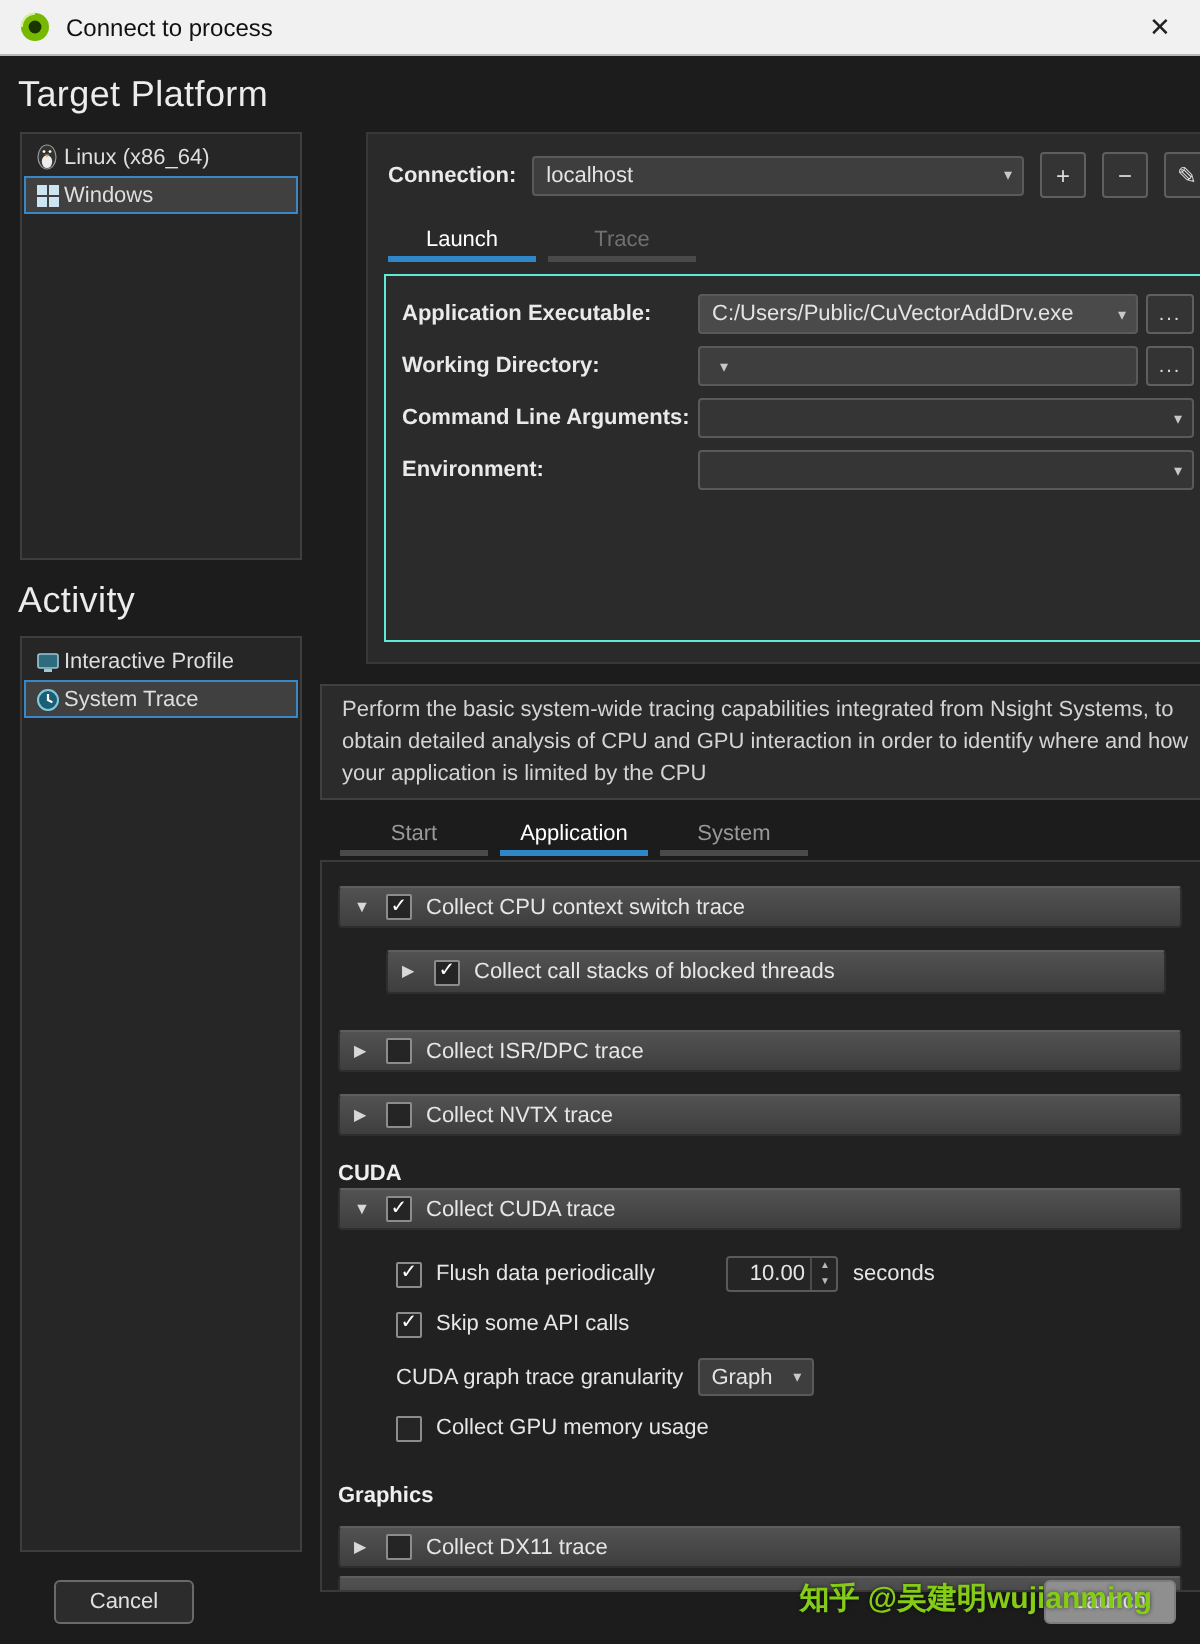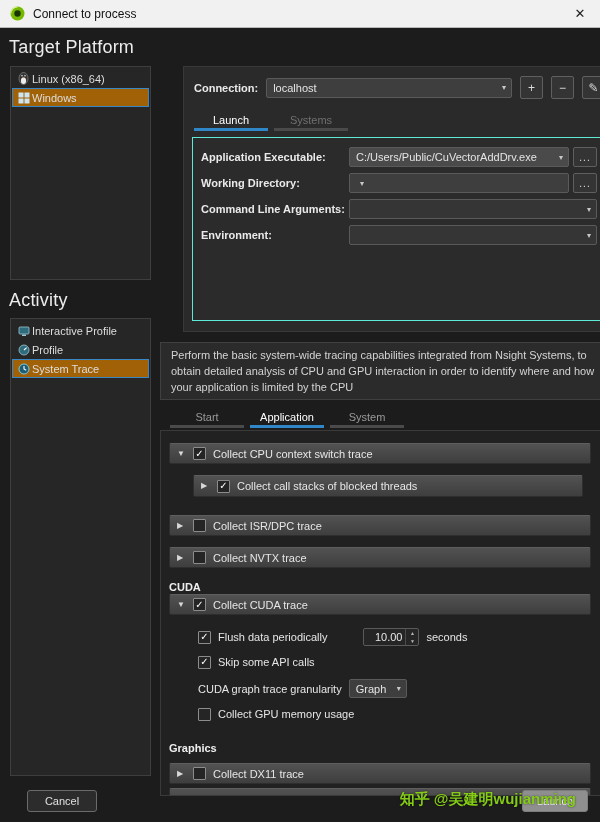--- a/index.html
+++ b/index.html
@@ -13,21 +13,21 @@
 
   .heading { position:absolute; left:9px; color:#ececec; font-size:18px; letter-spacing:.2px; }
   #tp-heading { top:37px; }
   #act-heading { top:290px; }
 
   
   .listbox { position:absolute; left:10px; width:141px; background:#262626; border:1px solid #3e3e3e; padding-top:2px; }
   #tp-list { top:66px; height:214px; }
   #act-list { top:318px; height:458px; }
   .list-item { height:19px; display:flex; align-items:center; gap:2px; padding:0 4px; margin:0 1px; font-size:11px; color:#dedede; border:1px solid transparent; }
-  .list-item.selected { background:#a16207; border-color:#3a87c8; }
+  .list-item.selected { background:#404040; border-color:#3a87c8; }
   .li-icon { width:13px; display:flex; justify-content:center; }
 
   
   .tp-panel { position:absolute; left:160px; top:66px; width:432px; height:266px; background:#2a2a2a; border:1px solid #383838;margin-left:23px; }
   .conn-row { position:absolute; top:9px; left:10px; right:9px; display:flex; align-items:center; gap:8px; }
   .conn-label { font-size:11px; font-weight:bold; color:#eaeaea; }
   .combo { display:flex; align-items:center; height:20px; border:1px solid #5a5a5a; border-radius:2px; background:#3e3e3e; padding:0 5px 0 6px; font-size:11px; color:#e4e4e4; }
   .combo .val { flex:1; white-space:nowrap; overflow:hidden; }
   .combo .arr { font-size:8px; color:#c8c8c8; margin-left:4px; }
   .combo.light { background:#4a4a4a; }
@@ -130,21 +130,21 @@
       <span class="val">localhost</span>
       <span class="arr">▾</span>
     </div>
     <div class="small-btn">+</div>
     <div class="small-btn">−</div>
     <div class="small-btn">✎</div>
   </div>
 
   <div class="tabs" id="tp-tabs">
     <div class="tab active">Launch</div>
-    <div class="tab disabled">Systems</div>
+    <div class="tab disabled">Trace</div>
   </div>
 
   <div class="form-box">
     <div class="form-row">
       <span class="form-label">Application Executable:</span>
       <div class="combo light">
         <span class="val">C:/Users/Public/CuVectorAddDrv.exe</span>
         <span class="arr">▾</span>
       </div>
       <div class="browse-btn">...</div>
@@ -178,29 +178,20 @@
 <div class="listbox" id="act-list">
   <div class="list-item">
     <span class="li-icon">
       <svg width="12" height="12">
           <rect x="1" y="2" width="10" height="7" rx="1" fill="#2e6b7d" stroke="#9fc6d4" stroke-width="0.8"></rect>
           <rect x="4" y="9.5" width="4" height="1.5" fill="#9fc6d4"></rect>
         </svg>
     </span>
     <span>Interactive Profile</span>
   </div>
-  <div class="list-item">
-    <span class="li-icon">
-      <svg width="12" height="12">
-          <circle cx="6" cy="6" r="5" fill="#2e6b7d" stroke="#9fc6d4" stroke-width="0.8"></circle>
-          <path d="M6 6 L8.6 3.6" stroke="#fff" stroke-width="1.1"></path>
-        </svg>
-    </span>
-    <span>Profile</span>
-  </div>
   <div class="list-item selected">
     <span class="li-icon">
       <svg width="12" height="12">
           <circle cx="6" cy="6" r="5" fill="#1d5e74" stroke="#7ecbe0" stroke-width="1"></circle>
           <path d="M6 3 L6 6 L8.2 7.2" stroke="#fff" stroke-width="1.1" fill="none"></path>
         </svg>
     </span>
     <span>System Trace</span>
   </div>
 </div>

